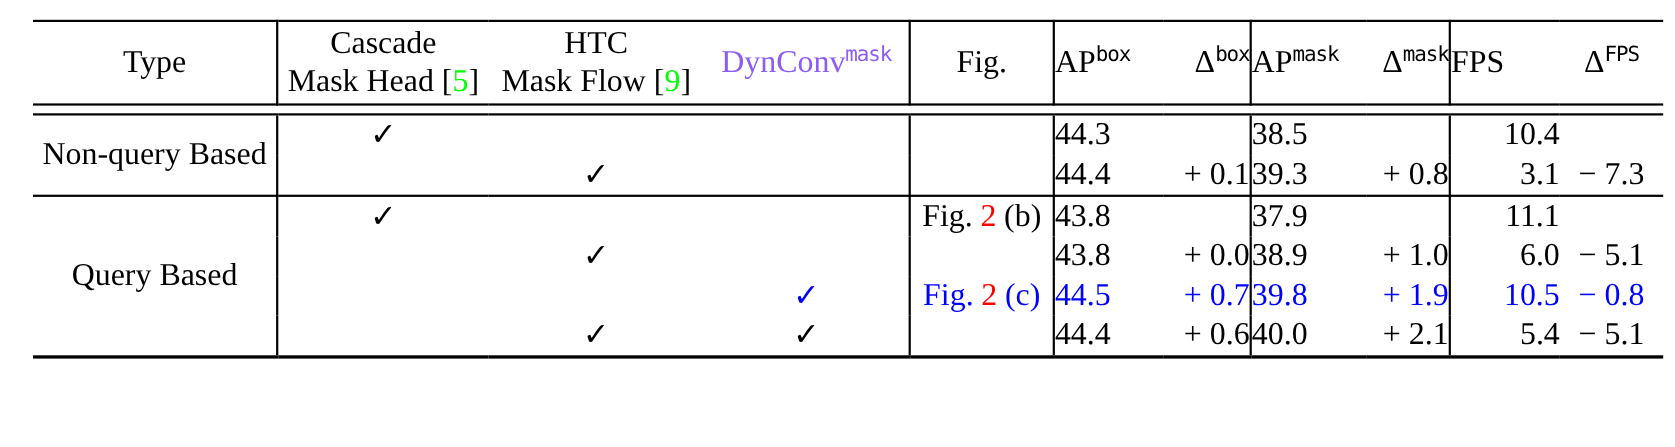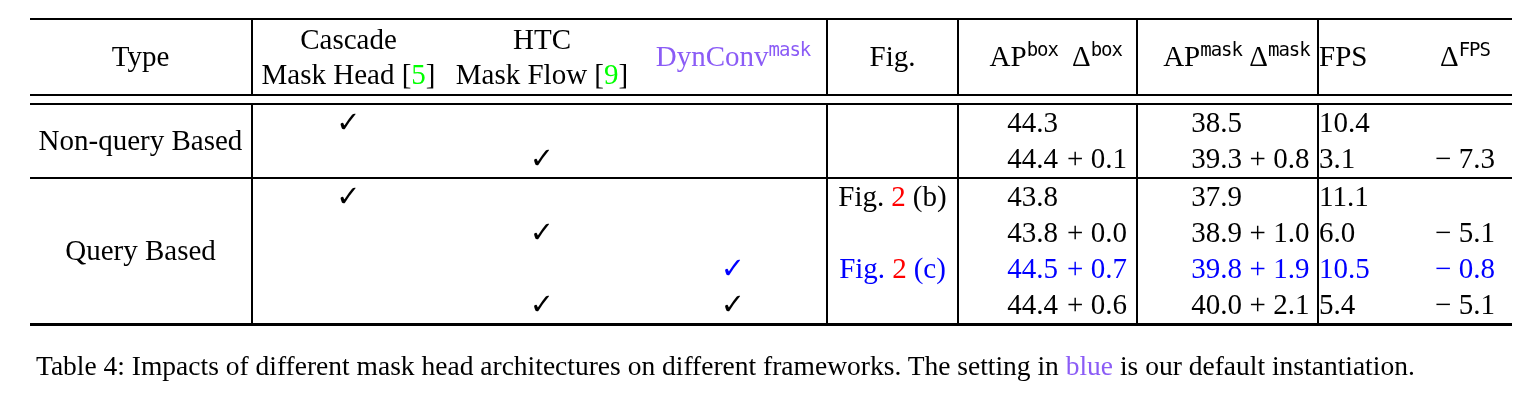--- a/index.html
+++ b/index.html
@@ -30,23 +30,23 @@
   
   tr.hdr th { border-top: 2px solid #000; border-bottom: 2px solid #000; height: 74px; }
   tr.spacer td { border-bottom: 2px solid #000; height: 7px; }
   tr.datarow td { height: 36px; }
   .gb { border-bottom: 2px solid #000 !important; }      
   .bb { border-bottom: 3px solid #000 !important; }      
   
   .vr { border-right: 2px solid #000; }
   
   .ctr  { text-align: center; }
-  .apv  { text-align: right;  padding-left: 12px;  }
-  .dlt  { text-align: center; padding-right: 10px; }
-  .fpsv { text-align: left; padding-right: 24px; }
+  .apv  { text-align: left;  padding-left: 12px;  }
+  .dlt  { text-align: right; padding-right: 10px; }
+  .fpsv { text-align: right; padding-right: 24px; }
   .dfps { text-align: center; padding-right: 14px; }
   .fpsh { text-align: left;  padding-left: 12px;  }
   
   .sup {
     font-family: "DejaVu Sans Mono", "Liberation Mono", monospace;
     font-size: 19px;
     position: relative;
     top: -0.55em;
     letter-spacing: -1px;
   }
@@ -207,16 +207,13 @@
         <td class="dlt vr bb">+ 0.6</td>
         <td class="apv bb">40.0</td>
         <td class="dlt vr bb">+ 2.1</td>
         <td class="fpsv bb">5.4</td>
         <td class="dfps bb">− 5.1</td>
       </tr>
     </tbody>
       </table>
   </div>
 
-  <div class="caption">
-    <span>Table 4: Impacts of different mask head architectures on different frameworks. The setting in </span><span class="blue">blue</span><span> is our default instantiation.</span>
-  </div>
 </div>
 
 </body></html>

